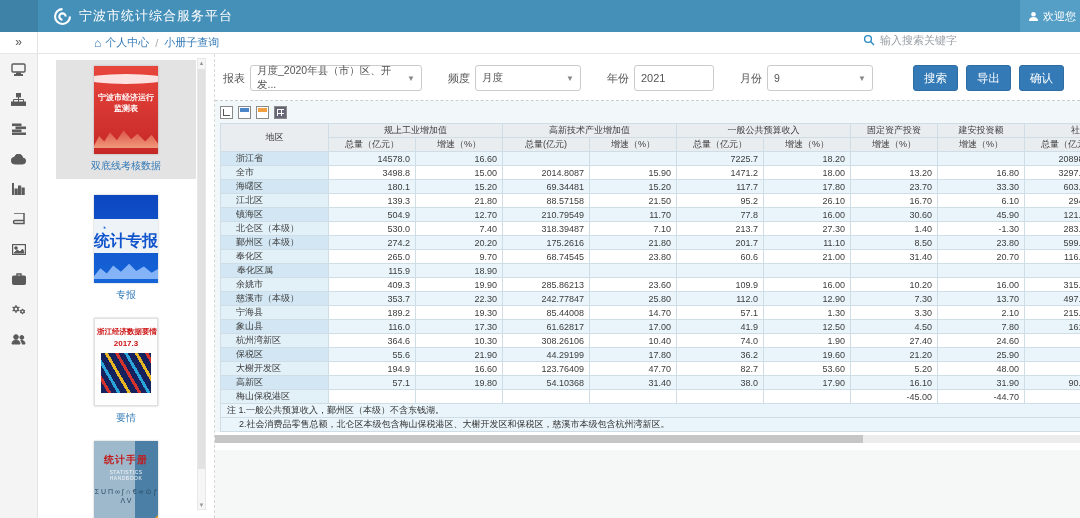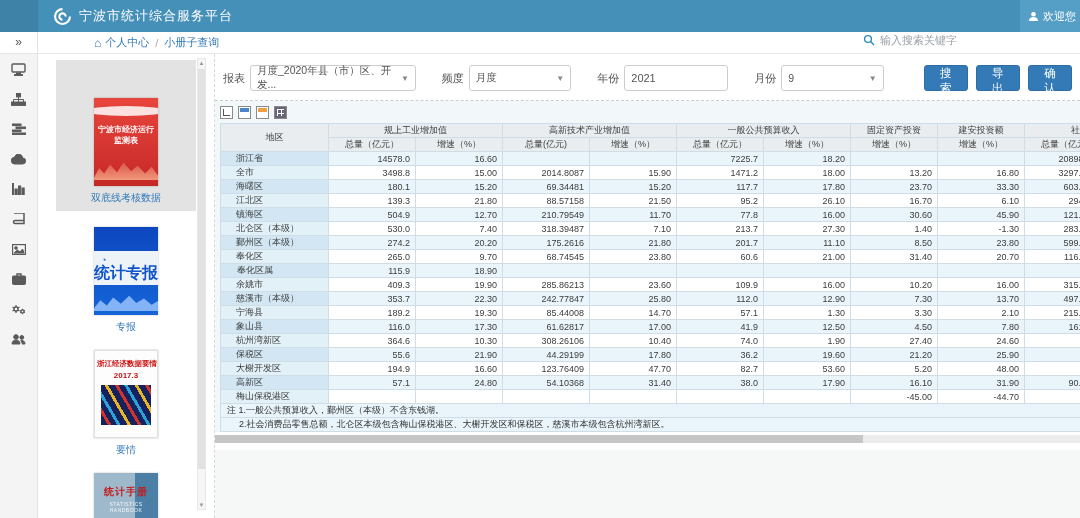--- a/index.html
+++ b/index.html
@@ -29,21 +29,21 @@
   .rail .rail-item { height:30px; display:flex; align-items:center; justify-content:center; cursor:pointer; }
   .rail .rail-item svg { stroke:#5a5a5a; fill:#5a5a5a; }
 
   
   .booklets { position:absolute; left:38px; top:54px; width:177px; height:464px; background:#fff; border-right:1px dashed #d8d8d8; overflow:hidden; padding-top:6px; }
   .booklet { width:140px; margin:0 auto 16px auto; text-align:center; cursor:pointer; }
   .booklet.selected { background:#e3e3e3; padding:6px 0 6px 0; }
   .cover { width:64px; height:88px; margin:0 auto; position:relative; overflow:hidden; box-shadow:0 0 2px rgba(0,0,0,.25); }
   .caption { margin-top:5px; font-size:10px; color:#337ab7; }
   
-  .cover.red { background:linear-gradient(#e8453c,#c62828);margin-top:32px; }
+  .cover.red { background:linear-gradient(#e8453c,#c62828); }
   .cover.red .c-title { color:#fff; font-size:8px; font-weight:bold; margin-top:26px; line-height:11px; }
   .cover.red .skyline { position:absolute; bottom:6px; left:0; right:0; height:22px; background:linear-gradient(rgba(255,190,150,.15),rgba(255,190,150,.75)); clip-path:polygon(0 90%,8% 45%,16% 70%,25% 30%,36% 65%,46% 20%,58% 60%,68% 35%,80% 70%,90% 40%,100% 80%,100% 100%,0 100%); }
   .cover.red .wave { position:absolute; top:8px; left:-8px; right:-8px; height:10px; background:rgba(255,255,255,.85); border-radius:50%; }
   
   .cover.blue { background:linear-gradient(#0d47c0,#1565d8); }
   .cover.blue .band { position:absolute; top:24px; left:0; right:0; height:34px; background:#eef3f8; }
   .cover.blue .c-title { position:relative; color:#1155cc; font-size:16px; font-weight:bold; margin-top:36px; }
   .cover.blue .skyline { position:absolute; bottom:4px; left:0; right:0; height:18px; background:rgba(160,200,255,.8); clip-path:polygon(0 85%,10% 40%,20% 70%,30% 25%,42% 60%,55% 15%,66% 55%,78% 30%,90% 65%,100% 45%,100% 100%,0 100%); }
   .cover.blue .mini-swirl { position:absolute; top:28px; left:7px; font-size:9px; color:#1565d8; }
   
@@ -65,21 +65,21 @@
 
   
   .main { position:absolute; left:215px; top:54px; width:865px; height:396px; background:#fff; overflow:hidden; }
   .filter-bar { display:flex; align-items:center; padding:10px 0 0 8px; height:38px; }
   .filter-bar label { color:#555; font-size:11px; margin-right:5px; white-space:nowrap; }
   .sel { height:26px; border:1px solid #ccc; border-radius:3px; background:#fff; display:flex; align-items:center; padding:0 6px; color:#555; font-size:10.5px; position:relative; cursor:pointer; }
   .sel .caret { margin-left:auto; color:#888; font-size:8px; padding-left:6px; }
   .sel.report { width:172px; margin-right:26px; }
   .sel.freq { width:106px; margin-right:26px; }
   .sel.month { width:106px; margin-right:40px; }
-  .txt { height:26px; width:104px; border:1px solid #ccc; border-radius:3px; padding:0 6px; font-size:11px; color:#555; outline:none; margin-right:26px; font-family:inherit; }
+  .txt { height:26px; width:80px; border:1px solid #ccc; border-radius:3px; padding:0 6px; font-size:11px; color:#555; outline:none; margin-right:26px; font-family:inherit; }
   .btn { height:26px; min-width:44px; background:#337ab7; border:1px solid #2e6da4; border-radius:3px; color:#fff; font-size:11.5px; padding:0 10px; margin-right:8px; cursor:pointer; font-family:inherit; }
   .dash-sep { border-top:1px dashed #ccc; margin:8px 0 0 0; }
 
   .grid-panel { background:#f2f7fa; padding:3px 0 0 5px; }
   .mini-icons { display:flex; gap:5px; height:16px; align-items:center; }
   .mini { width:13px; height:13px; border:1px solid #8a8a8a; background:#fff; position:relative; cursor:pointer; }
   .mini.i1 { border-style:solid; } .mini.i1::after { content:""; position:absolute; left:2px; bottom:2px; width:6px; height:6px; border-left:1px solid #555; border-bottom:1px solid #555; }
   .mini.i2::before { content:""; position:absolute; top:1px; left:1px; right:1px; height:4px; background:#4a86c8; }
   .mini.i2::after { content:""; position:absolute; top:6px; left:1px; right:1px; bottom:1px; background:linear-gradient(#fff 45%,#bcd 46%,#fff 55%); }
   .mini.i3::before { content:""; position:absolute; top:1px; left:1px; right:1px; height:4px; background:#f0a040; }
@@ -514,21 +514,21 @@
             <td>47.70</td>
             <td>82.7</td>
             <td>53.60</td>
             <td>5.20</td>
             <td>48.00</td>
             <td></td>
           </tr>
           <tr class="odd">
             <td class="region">高新区</td>
             <td>57.1</td>
-            <td>24.80</td>
+            <td>19.80</td>
             <td>54.10368</td>
             <td>31.40</td>
             <td>38.0</td>
             <td>17.90</td>
             <td>16.10</td>
             <td>31.90</td>
             <td>90.49843</td>
           </tr>
           <tr class="even">
             <td class="region">梅山保税港区</td>

